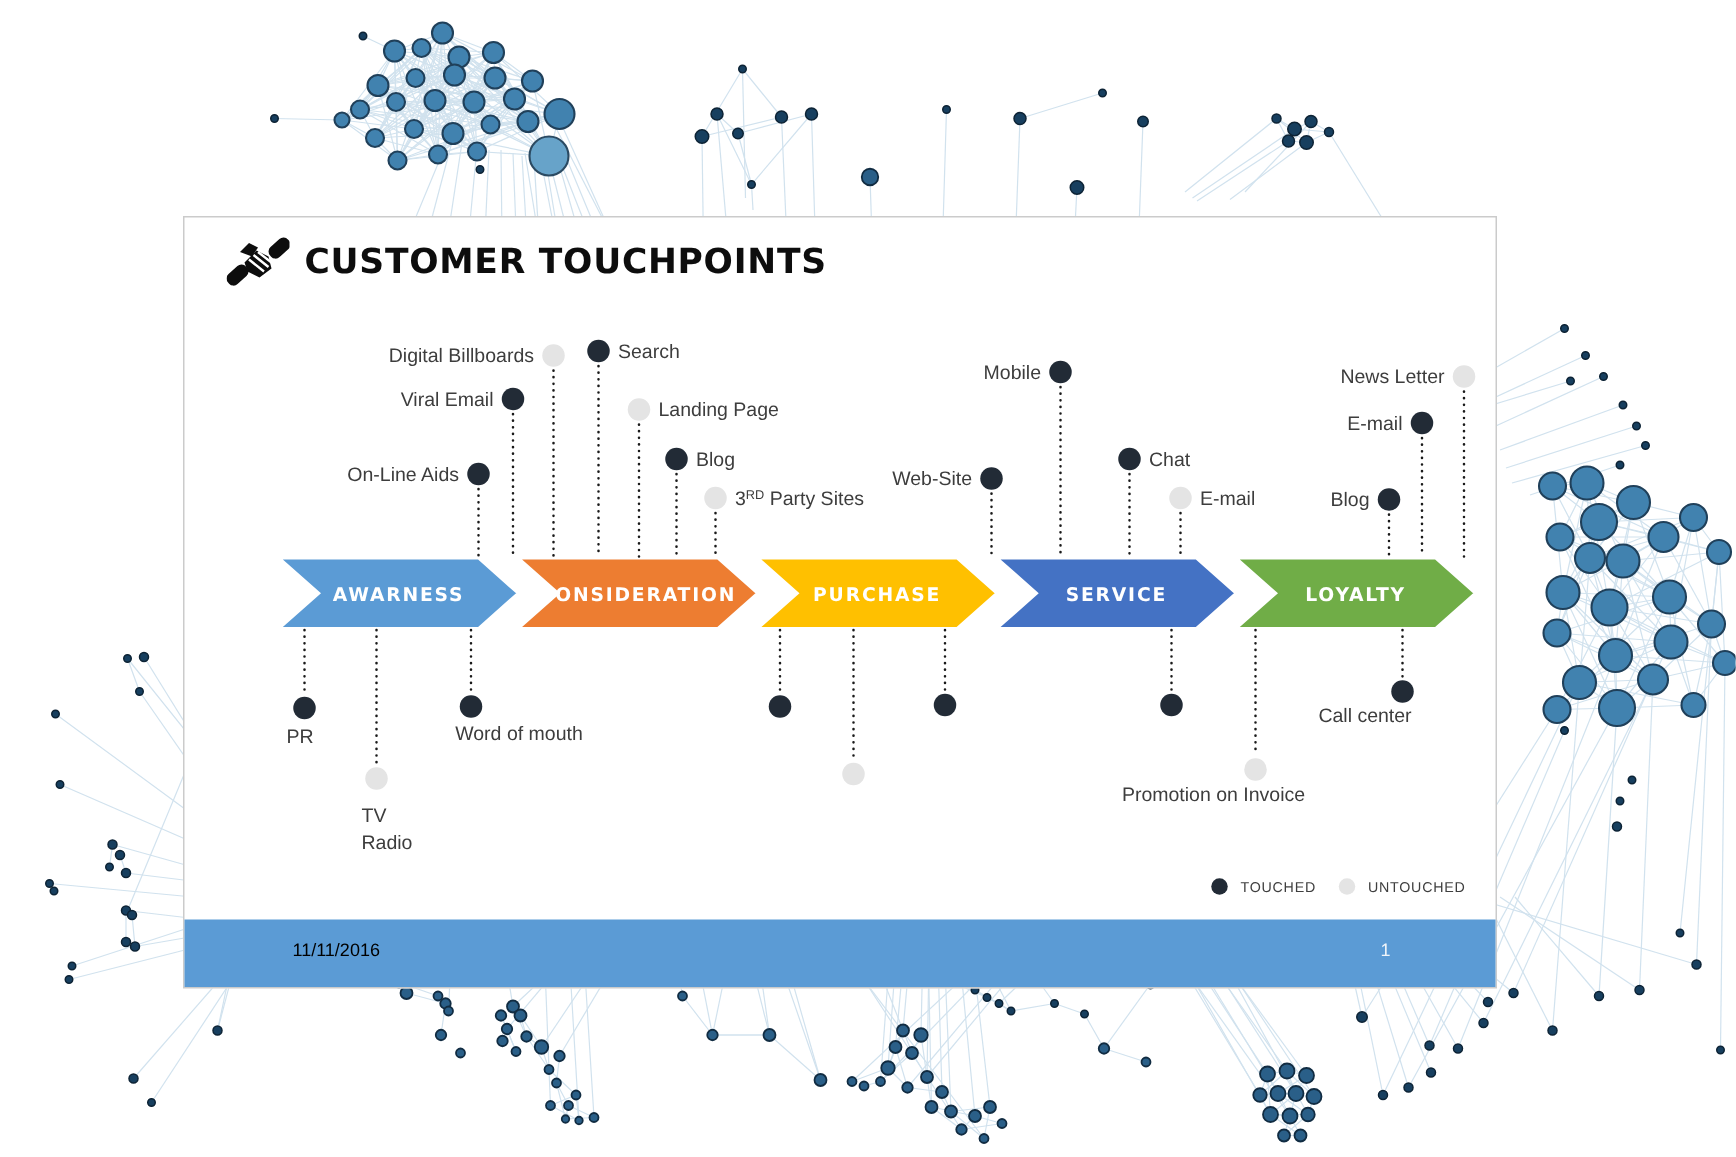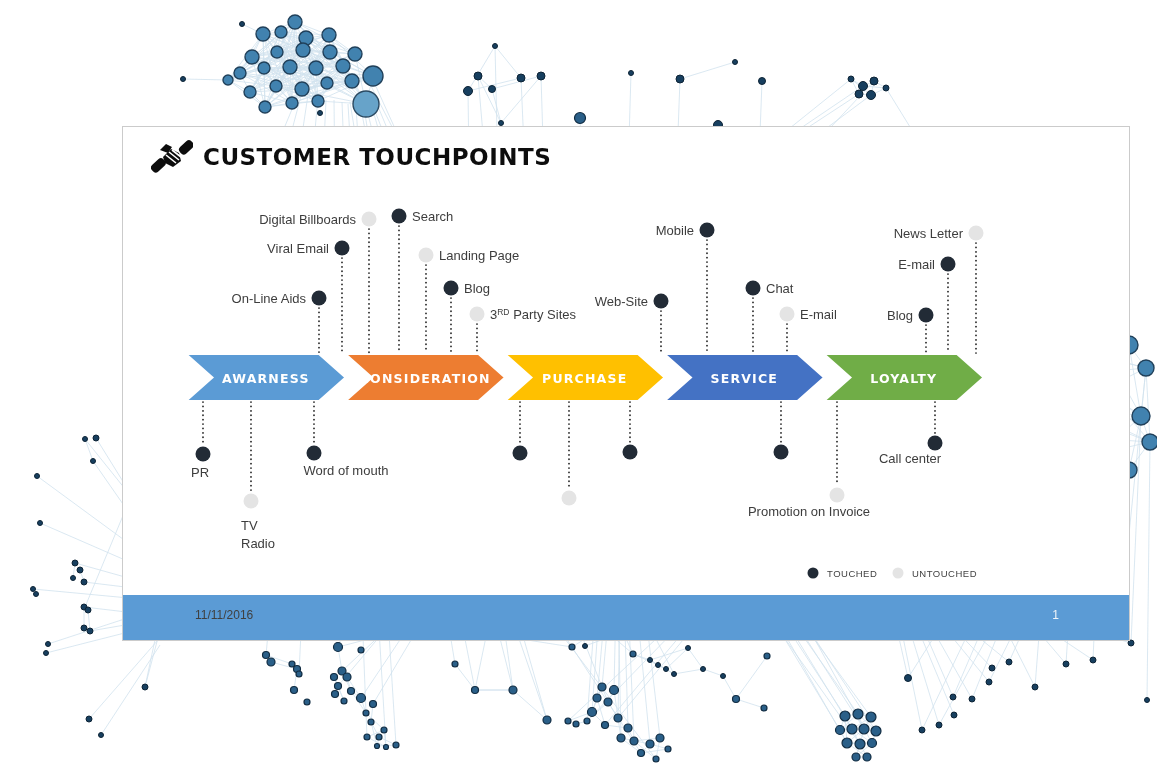--- a/index.html
+++ b/index.html
@@ -1,26 +1,26 @@
 <!DOCTYPE html>
 <html><head>
 <meta charset="utf-8">
 <style>
   html,body{margin:0;padding:0;background:#ffffff;}
   body{width:1157px;height:771px;position:relative;overflow:hidden;
        font-family:"Liberation Sans",sans-serif;}
   #bg-network{position:absolute;left:0;top:0;z-index:0;}
-  .slide{position:absolute;left:122px;top:126px;width:1008px;height:515px;
+  .slide{position:absolute;left:122px;top:144px;width:876px;height:515px;
          background:#ffffff;border:1px solid #cbcbcb;box-sizing:border-box;z-index:1;}
   .slide-header{position:absolute;left:28px;top:10px;display:flex;align-items:center;gap:10px;}
   .slide-title{font-family:"DejaVu Sans",sans-serif;font-weight:800;font-size:23px;
                letter-spacing:0.5px;color:#0d0d0d;white-space:nowrap;}
   #diagram{position:absolute;left:0;top:0;}
   .footer-bar{position:absolute;left:0;bottom:0;width:100%;height:45px;}
-  .footer-date{position:absolute;left:72px;top:13px;font-size:12px;color:#404040;}
+  .footer-date{position:absolute;left:72px;top:13px;font-size:12px;color:#000000;}
   .footer-text{position:absolute;left:0;width:100%;text-align:center;top:14px;
                font-size:10.5px;color:#eef4fa;}
   .footer-page{position:absolute;right:70px;top:13px;font-size:12px;color:#f0f5fa;}
 </style>
 </head>
 <body>
 
 <svg id="bg-network" width="1157" height="771" viewBox="0 0 1157 771">
     <g stroke="#C9DDEB" stroke-width="0.8" opacity="0.85">
       <line x1="295" y1="22" x2="263" y2="34"></line>

